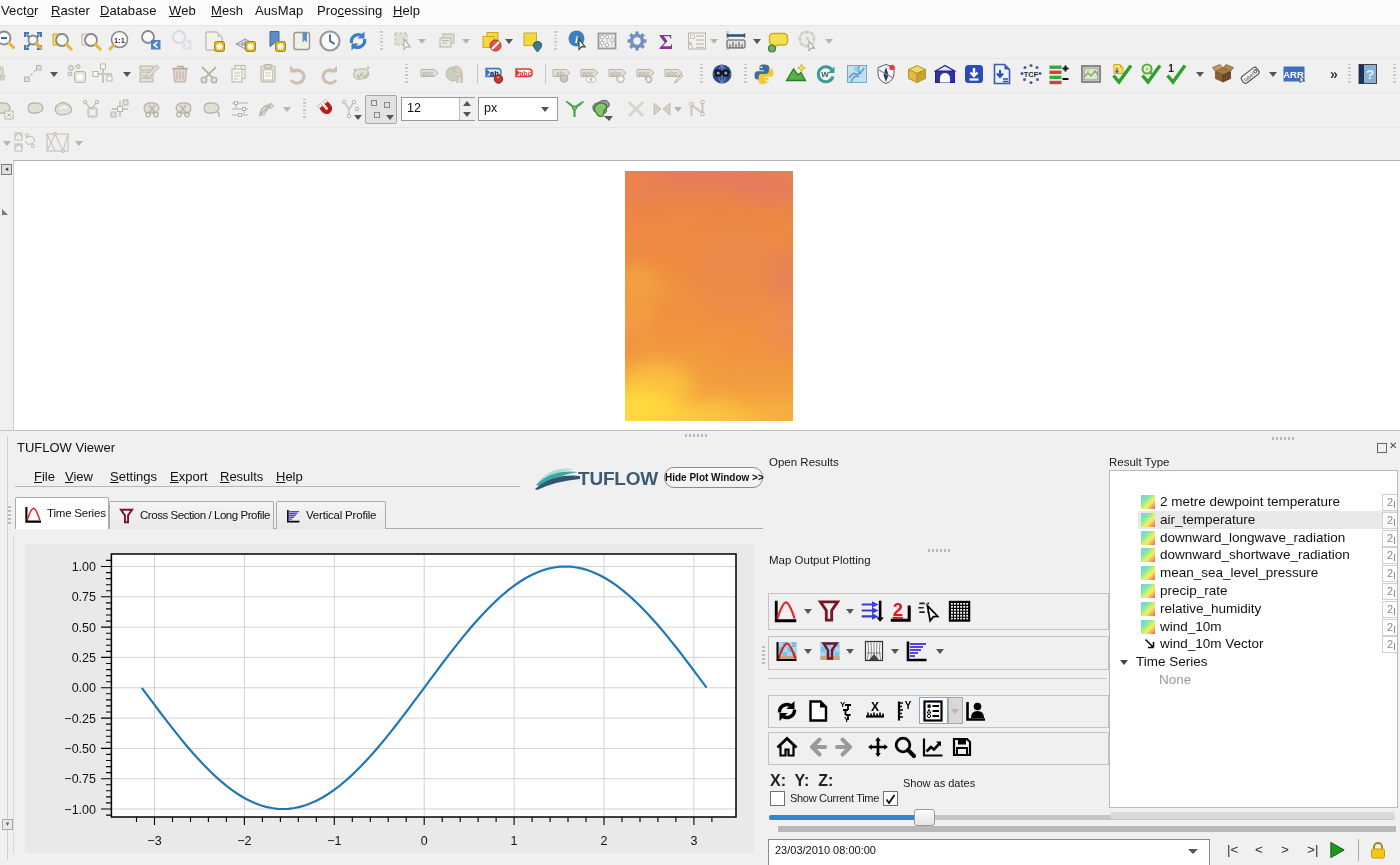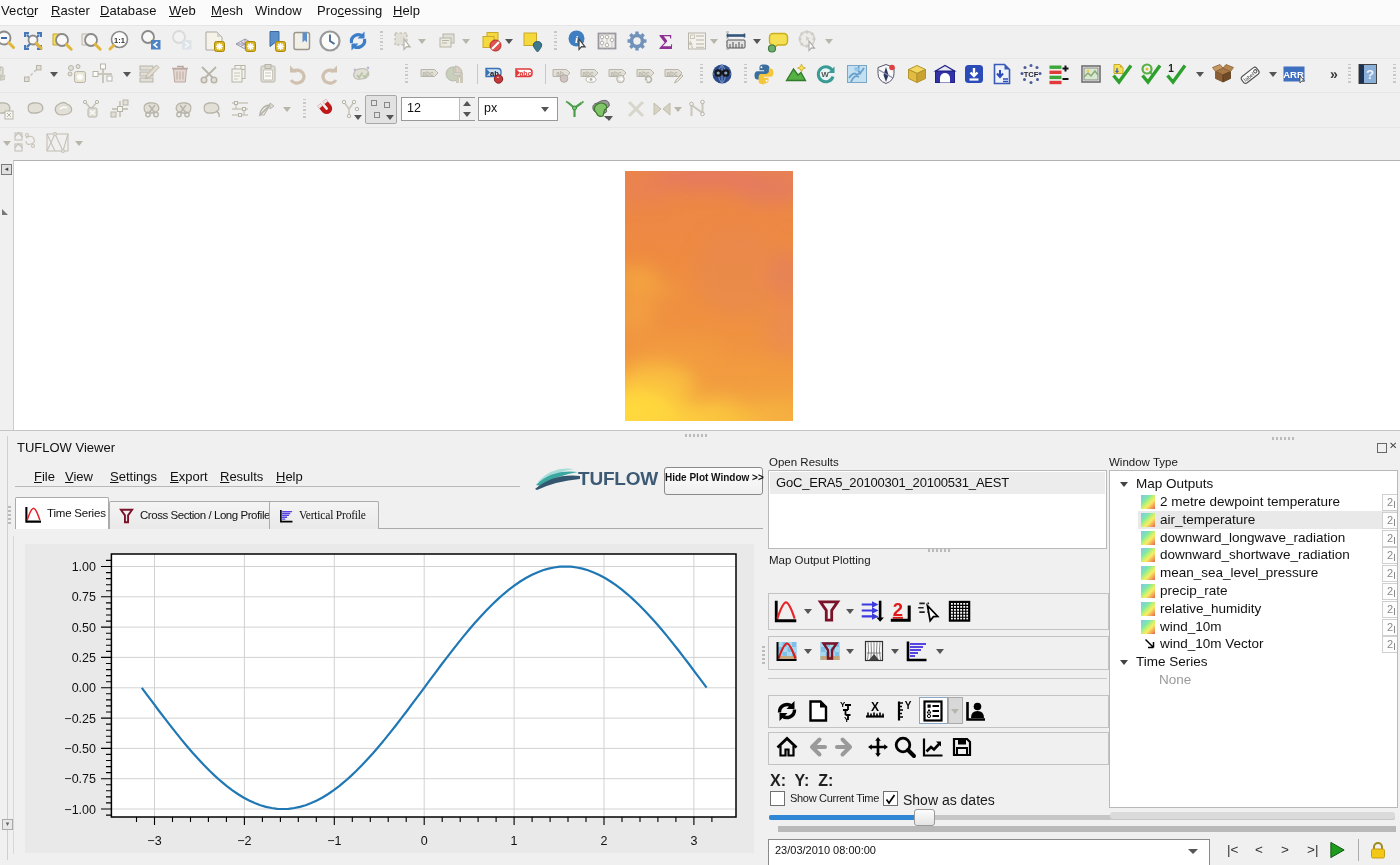--- a/index.html
+++ b/index.html
@@ -12,21 +12,21 @@
 .t2{position:absolute;right:0px;width:14px;height:15px;background:#fdfdfd;border:1px solid #d0d0d0;border-right:none;color:#8a8a8a;font-size:11px;font-style:normal;text-align:center;line-height:14px;top:1px;}
 .ric{display:inline-block;width:14px;height:14px;vertical-align:-2px;background:linear-gradient(135deg,#86c3f2 0%,#7de8a8 32%,#c8f06e 50%,#f7ee68 63%,#f2a455 83%,#e55f50 100%);}
 .exp{position:absolute;left:10px;top:7px;width:0;height:0;border-left:4.5px solid transparent;border-right:4.5px solid transparent;border-top:5.5px solid #444;}
 </style></head><body>
 <div id="menubar">
 <span style="left:1px">Vect<u>o</u>r</span>
     <span style="left:51px"><u>R</u>aster</span>
 <span style="left:100px"><u>D</u>atabase</span>
     <span style="left:169px"><u>W</u>eb</span>
 <span style="left:211px"><u>M</u>esh</span>
-    <span style="left:255px">Window</span>
+    <span style="left:255px">AusMap</span>
 <span style="left:317px">Pro<u>c</u>essing</span>
     <span style="left:393px"><u>H</u>elp</span>
 </div>
 <div style="position:absolute;top:25px;left:0;width:1400px;height:135px;background:#f0f0f0;border-top:1px solid #e5e5e5">
 <div style="position:absolute;top:32px;left:0;width:1400px;height:1px;background:#e6e6e6"></div>
 <div style="position:absolute;top:66px;left:0;width:1400px;height:1px;background:#e6e6e6"></div>
 <div style="position:absolute;top:101px;left:0;width:1400px;height:1px;background:#e6e6e6"></div>
 <svg style="position:absolute;top:3px;left:-6px;" width="24" height="24" viewBox="0 0 24 24">
       <circle cx="10" cy="9" r="6.5" fill="#f8f8f8" stroke="#8a8a8a" stroke-width="1.8"></circle>
       <path d="M14.55 13.55 L19.55 18.55" stroke="#e0b73c" stroke-width="3" stroke-linecap="round"></path>
@@ -626,29 +626,29 @@
 <span style="position:absolute;left:220px"><u>R</u>esults</span>
       <span style="position:absolute;left:276px"><u>H</u>elp</span>
     </div>
 <div style="position:absolute;top:55px;left:15px;width:505px;height:1px;background:#b8b8b8"></div>
 <svg class="abs" style="top:31px;left:534px" width="130" height="29" viewBox="0 0 130 29">
 <path d="M4 20 Q18 4 40 7 Q22 9 10 21 Z" fill="#a8dcd8"></path>
 <path d="M2 23 Q18 7 44 10 Q24 13 7 24 Z" fill="#3aa8a0"></path>
 <path d="M1 27 Q20 11 46 14 L46 17 Q22 19 3 28 Z" fill="#34566e"></path>
 <text x="44" y="23" font-size="19" font-weight="bold" fill="#3c5a74" letter-spacing="-0.2">TUFLOW</text>
 </svg>
-<div style="position:absolute;top:36px;left:664px;width:99px;height:28px;box-sizing:border-box;background:linear-gradient(#fdfdfd,#f0f0f0);border:1px solid #8a8a8a;border-radius:3px;font-size:10px;font-weight:bold;color:#111;text-align:center;line-height:19px;white-space:nowrap">Hide Plot Window &gt;&gt;</div>
+<div style="position:absolute;top:36px;left:664px;width:99px;height:21px;box-sizing:border-box;background:linear-gradient(#fdfdfd,#f0f0f0);border:1px solid #8a8a8a;border-radius:10px;font-size:10px;font-weight:bold;color:#111;text-align:center;line-height:19px;white-space:nowrap">Hide Plot Window &gt;&gt;</div>
 <div style="position:absolute;top:97px;left:15px;width:748px;height:1px;background:#ababab"></div>
 <div class="tab" style="top:70px;left:109px;width:165px;height:28px;background:linear-gradient(#f4f4f4,#e9e9e9);">
 <svg style="position:absolute;top:6px;left:9px" width="15" height="16" viewBox="0 0 24 24">
         <path d="M3 2 h18 l-6.5 9 v11 h-5 v-11z" fill="none" stroke="#7a1228" stroke-width="3"></path>
       </svg>
 <span style="position:absolute;left:30px;top:7px;letter-spacing:-0.45px">Cross Section / Long Profile</span>
     </div>
-<div class="tab" style="top:70px;left:269px;width:110px;height:28px;background:linear-gradient(#f4f4f4,#e9e9e9);font-family:Liberation Serif, serif;">
+<div class="tab" style="top:70px;left:276px;width:110px;height:28px;background:linear-gradient(#f4f4f4,#e9e9e9);">
 <svg style="position:absolute;top:6px;left:9px" width="15" height="16" viewBox="0 0 24 24">
         <path d="M3 2.5 V21 H21.5" stroke="#000" stroke-width="2.6" fill="none"></path>
         <path d="M5 5 h16 M5 8 h13 M5 11 h11 M5 14 h8 M5 17 h5" stroke="#5544e0" stroke-width="2.2"></path>
       </svg>
 <span style="position:absolute;left:29px;top:7px;letter-spacing:-0.2px">Vertical Profile</span>
     </div>
 <div class="tab" style="top:66px;left:15px;width:94px;height:32px;background:#fff;">
 <svg style="position:absolute;top:7px;left:8px" width="19" height="19" viewBox="0 0 24 24">
         <path d="M3 2.5 V21 H21.5" stroke="#000" stroke-width="2.6" fill="none"></path>
         <path d="M4 19 Q9 4 12 4 Q15 4 20 19" stroke="#e8262a" stroke-width="2" fill="none"></path>
@@ -684,23 +684,20 @@
         <text x="219.4" y="301" text-anchor="middle">−2</text>
 <text x="309.3" y="301" text-anchor="middle">−1</text>
         <text x="399.2" y="301" text-anchor="middle">0</text>
 <text x="489.1" y="301" text-anchor="middle">1</text>
         <text x="579" y="301" text-anchor="middle">2</text>
 <text x="668.9" y="301" text-anchor="middle">3</text>
 </g>
     </svg>
 <div style="position:absolute;top:388px;left:2px;width:9px;height:9px;border:1px solid #aaa;background:#e8e8e8;font-size:7px;line-height:8px;color:#666;text-align:center">▾</div>
 <div class="lbl" style="top:25px;left:769px">Open Results</div>
-<div class="box" style="top:39px;left:768px;width:337px;height:77px;">
-<div style="position:absolute;top:1px;left:1px;right:1px;height:22px;background:#ececec;font-size:13px;letter-spacing:-0.2px;color:#111;line-height:22px;padding-left:6px;white-space:nowrap">GoC_ERA5_20100301_20100531_AEST</div>
-    </div>
 <div style="position:absolute;top:118px;left:928px;width:22px;height:3px;background:repeating-linear-gradient(90deg,#bbb 0 2px,transparent 2px 4px)"></div>
 <div class="lbl" style="top:123px;left:769px">Map Output Plotting</div>
 <div style="position:absolute;top:215px;left:762px;width:3px;height:20px;background:repeating-linear-gradient(180deg,#bbb 0 2px,transparent 2px 4px)"></div>
 <div style="position:absolute;top:247px;left:768px;width:339px;height:1px;background:#c9c9c9"></div>
 <div class="tbframe" style="top:162px;left:768px;width:339px;height:35px"></div>
 <div class="tbframe" style="top:205px;left:768px;width:339px;height:32px"></div>
 <div class="tbframe" style="top:264px;left:768px;width:339px;height:31px"></div>
 <div class="tbframe" style="top:301px;left:768px;width:339px;height:31px"></div>
 <svg style="position:absolute;top:167px;left:773px;" width="26" height="26" viewBox="0 0 24 24">
       <path d="M3 2.5 V21 H21.5" stroke="#000" stroke-width="2.6" fill="none"></path>
@@ -840,21 +837,21 @@
       <rect x="8" y="4" width="8" height="5.5" fill="#000"></rect>
       <rect x="7" y="13" width="10" height="7" fill="none" stroke="#000" stroke-width="2"></rect>
     </svg>
 <div style="position:absolute;top:341px;left:770px;font-size:16px;font-weight:bold;color:#222">X:&nbsp; Y:&nbsp; Z:</div>
 <div style="position:absolute;top:360px;left:770px;width:13px;height:13px;background:#fff;border:1px solid #707070"></div>
 <div class="lbl" style="top:361px;left:790px;font-size:11px;letter-spacing:-0.3px">Show Current Time</div>
 <div style="position:absolute;top:360px;left:883px;width:13px;height:13px;background:#fff;border:1px solid #707070">
 <svg width="13" height="13" viewBox="0 0 13 13">
         <path d="M2.5 6.5 L5 10 L10.5 2" stroke="#000" stroke-width="1.7" fill="none"></path>
       </svg></div>
-<div class="lbl" style="top:361px;left:903px;font-size:14px">Show as dates</div>
+<div class="lbl" style="top:346px;left:903px;font-size:11px">Show as dates</div>
 <div style="position:absolute;top:384px;left:769px;width:626px;height:5px;background:#c6c6c6;border-radius:2px"></div>
 <div style="position:absolute;top:384px;left:769px;width:153px;height:5px;background:#2e86d4;border-radius:2px"></div>
 <div style="position:absolute;top:378px;left:914px;width:21px;height:17px;background:linear-gradient(#fdfdfd,#e4e4e4);border:1px solid #999;border-radius:3px;box-sizing:border-box"></div>
 <div style="position:absolute;top:395px;left:778px;width:618px;height:6px;background:#b9b9b9"></div>
 <div class="box" style="top:408px;left:768px;width:442px;height:34px;box-sizing:border-box;border-color:#8a8a8a">
 <span style="position:absolute;left:6px;top:4px;font-size:11px;color:#111">23/03/2010 08:00:00</span>
 <div style="position:absolute;right:11px;top:9px;width:0;height:0;border-left:5px solid transparent;border-right:5px solid transparent;border-top:5.5px solid #555"></div>
     </div>
 <div style="position:absolute;top:411px;left:1215px;width:120px;height:22px;font-size:13.5px;color:#333">
 <span style="position:absolute;left:12px">|&lt;</span>
@@ -865,26 +862,22 @@
 <svg style="position:absolute;top:409px;left:1328px;" width="19" height="20" viewBox="0 0 20 20">
       <path d="M3 2 L17 10 L3 18 Z" fill="#1d9b1d" stroke="#0c530c" stroke-width="1"></path>
     </svg>
 <div style="position:absolute;top:408px;left:1358px;width:1px;height:22px;background:#aaa"></div>
 <svg style="position:absolute;top:410px;left:1368px;" width="20" height="19" viewBox="0 0 20 19">
       <path d="M6 8 V6 a4 4 0 0 1 8 0 V8" fill="none" stroke="#9a8a20" stroke-width="2"></path>
       <rect x="3.5" y="8" width="13" height="9" rx="1.5" fill="#f2c718" stroke="#c79c10" stroke-width="1"></rect>
     </svg>
 <div style="position:absolute;top:12px;left:1377px;width:8px;height:8px;border:1px solid #666"></div>
 <div style="position:absolute;top:9px;left:1389px;font-size:10px;color:#444">✕</div>
-<div class="lbl" style="top:25px;left:1109px">Window Type</div>
+<div class="lbl" style="top:25px;left:1109px">Result Type</div>
 <div class="box" style="top:39px;left:1109px;width:287px;height:336px;overflow:hidden">
-      <div class="trow" style="top:4px">
-        <span class="exp"></span>
-        <span style="position:absolute;left:26px">Map Outputs</span>
-      </div>
       <div class="trow" style="top:22px;">
         <span class="ric" style="position:absolute;left:31px;top:2px"></span>
         <span style="position:absolute;left:50px">2 metre dewpoint temperature</span>
         <span class="t2">2<i style="position:absolute;right:2px;top:6px;width:1px;height:7px;background:#8a8a8a"></i></span>
       </div>
       <div class="trow" style="top:40px;background:linear-gradient(90deg,transparent 0 28px,#e9e9e9 28px);">
         <span class="ric" style="position:absolute;left:31px;top:2px"></span>
         <span style="position:absolute;left:50px">air_temperature</span>
         <span class="t2">2<i style="position:absolute;right:2px;top:6px;width:1px;height:7px;background:#8a8a8a"></i></span>
       </div>

